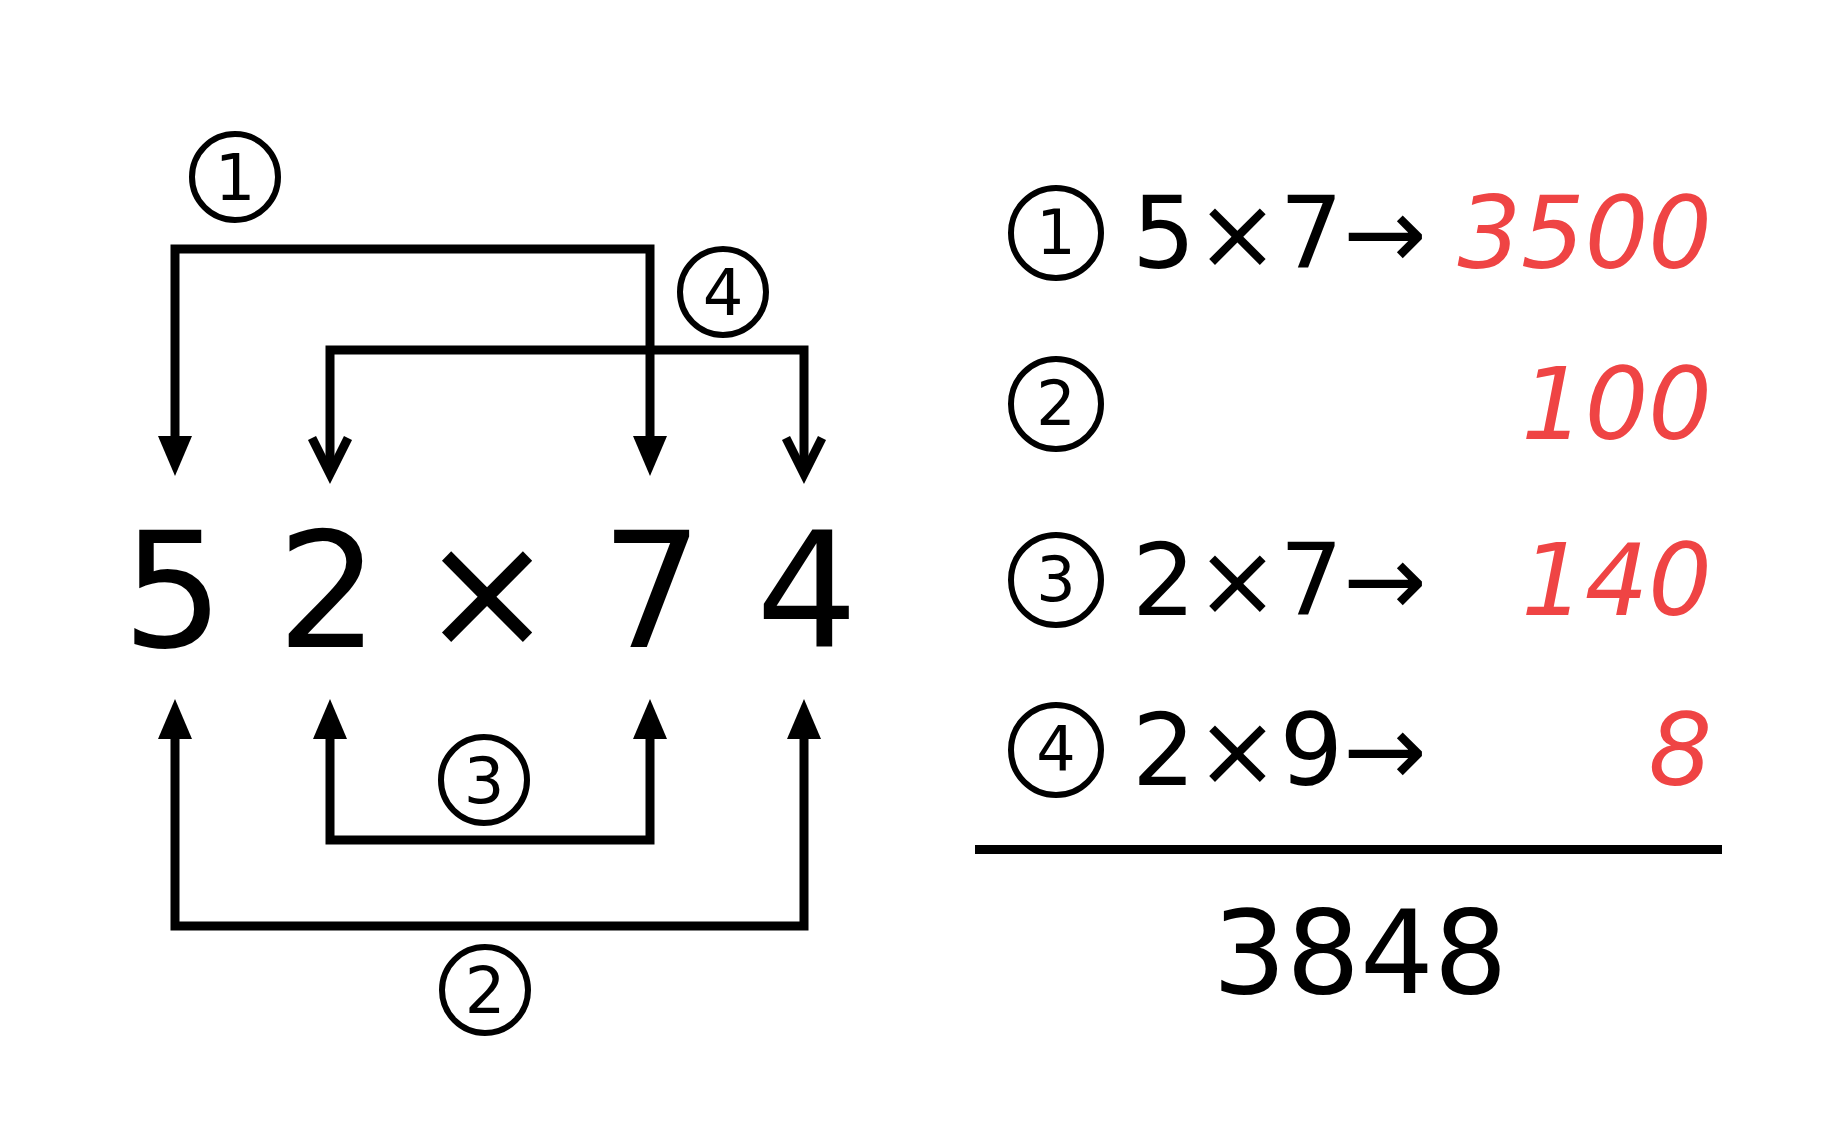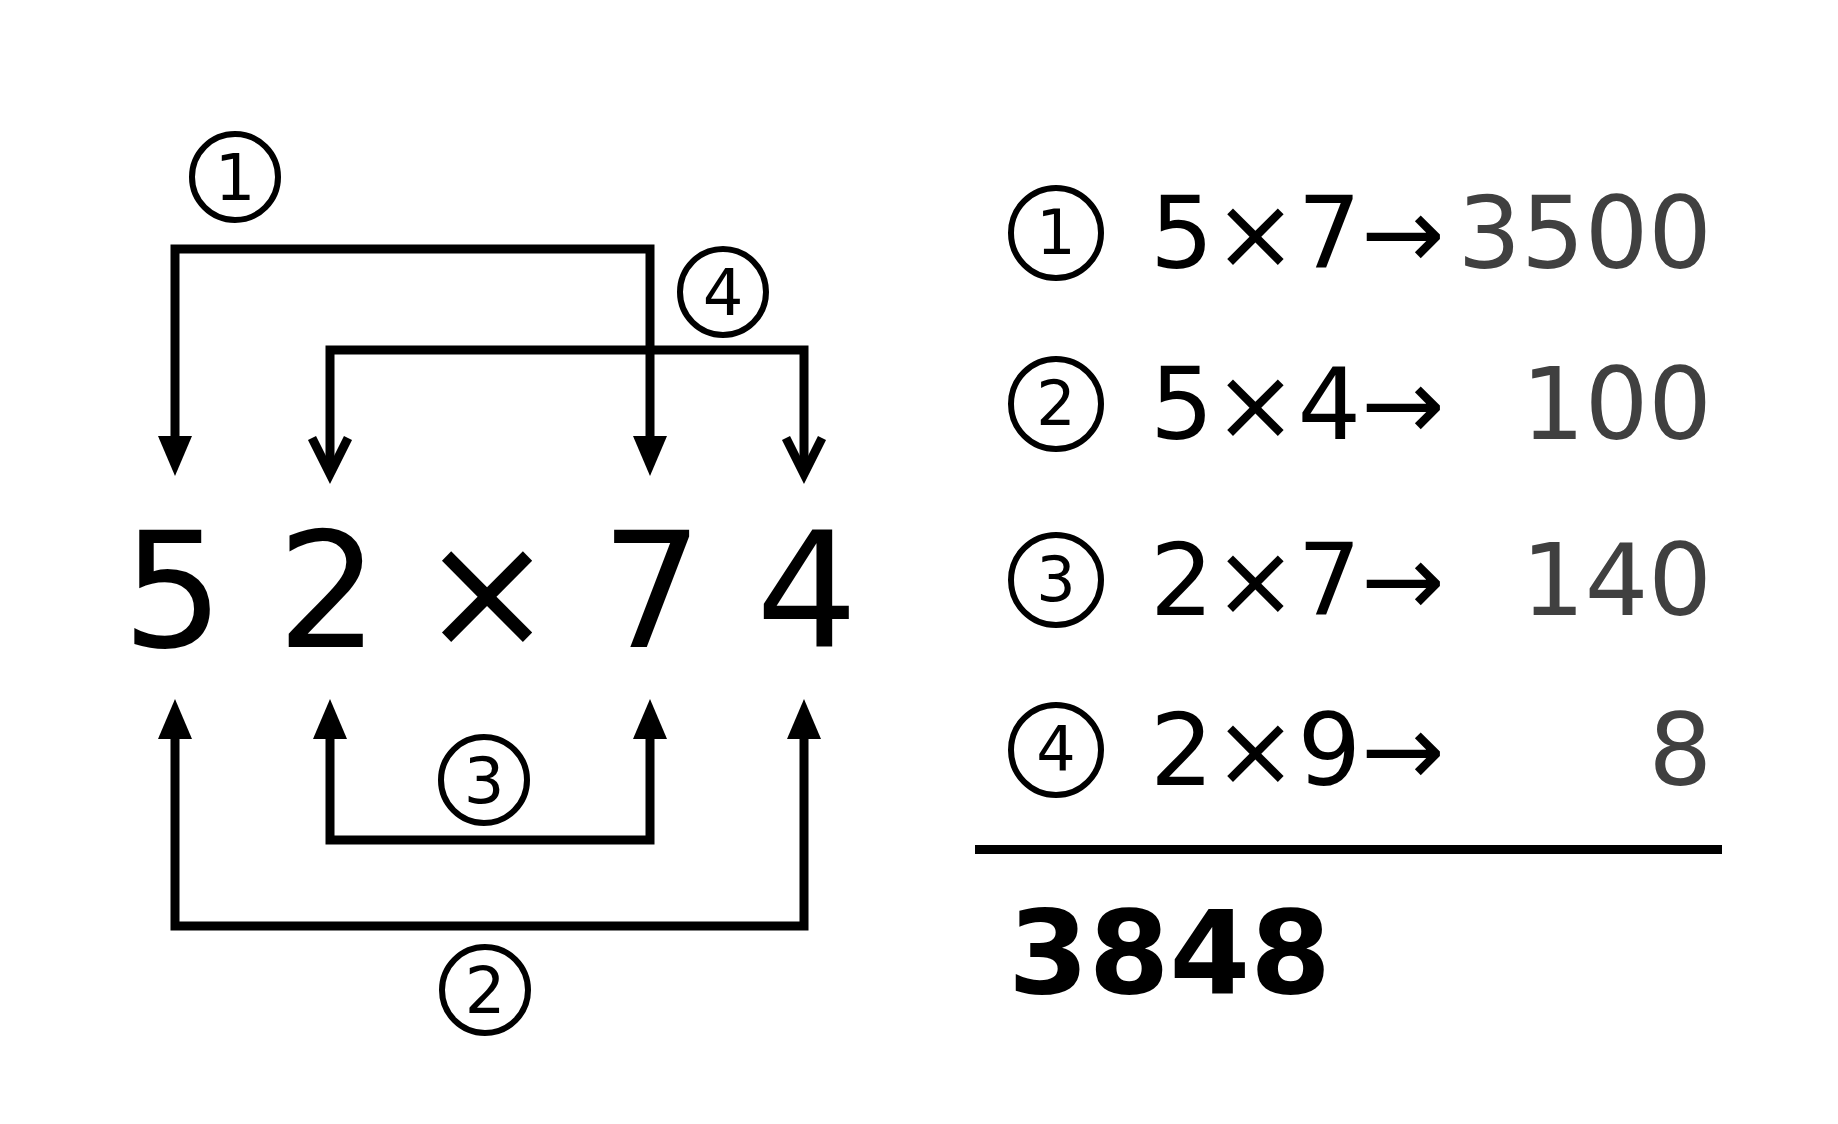--- a/index.html
+++ b/index.html
@@ -61,50 +61,50 @@
     height: 84px;
     border: 6px solid #000;
     border-radius: 50%;
     font-size: 62px;
     line-height: 84px;
     text-align: center;
     color: #000;
     background: #fff;
   }
   .equation {
-    margin-left: 46px;
+    margin-left: 28px;
     font-size: 100px;
     color: #000;
     white-space: nowrap;
   }
   .result {
     margin-left: auto;
     font-size: 100px;
-    color: #404040;
+    color: #ef4444;
     text-align: right;
     white-space: nowrap;
+    font-style: italic;
   }
   .sum-line {
     position: absolute;
     left: 975px;
     top: 845px;
     width: 747px;
     height: 9px;
     background: #000;
   }
   .total-row {
     position: absolute;
     left: 1008px;
     top: 882px;
     width: 704px;
     height: 140px;
     display: flex;
     align-items: center;
-    justify-content: flex-start;
-    font-weight: bold;
+    justify-content: center;
   }
   .total-value {
     font-size: 116px;
     color: #000;
     white-space: nowrap;
   }
 </style>
 </head>
 <body>
 
@@ -163,21 +163,20 @@
   </svg>
 
   <div class="step-row" style="top:163px">
     <span class="circle-badge">1</span>
     <span class="equation">5×7→</span>
     <span class="result">3500</span>
   </div>
 
   <div class="step-row" style="top:334px">
     <span class="circle-badge">2</span>
-    <span class="equation">5×4→</span>
     <span class="result">100</span>
   </div>
 
   <div class="step-row" style="top:510px">
     <span class="circle-badge">3</span>
     <span class="equation">2×7→</span>
     <span class="result">140</span>
   </div>
 
   <div class="step-row" style="top:680px">

